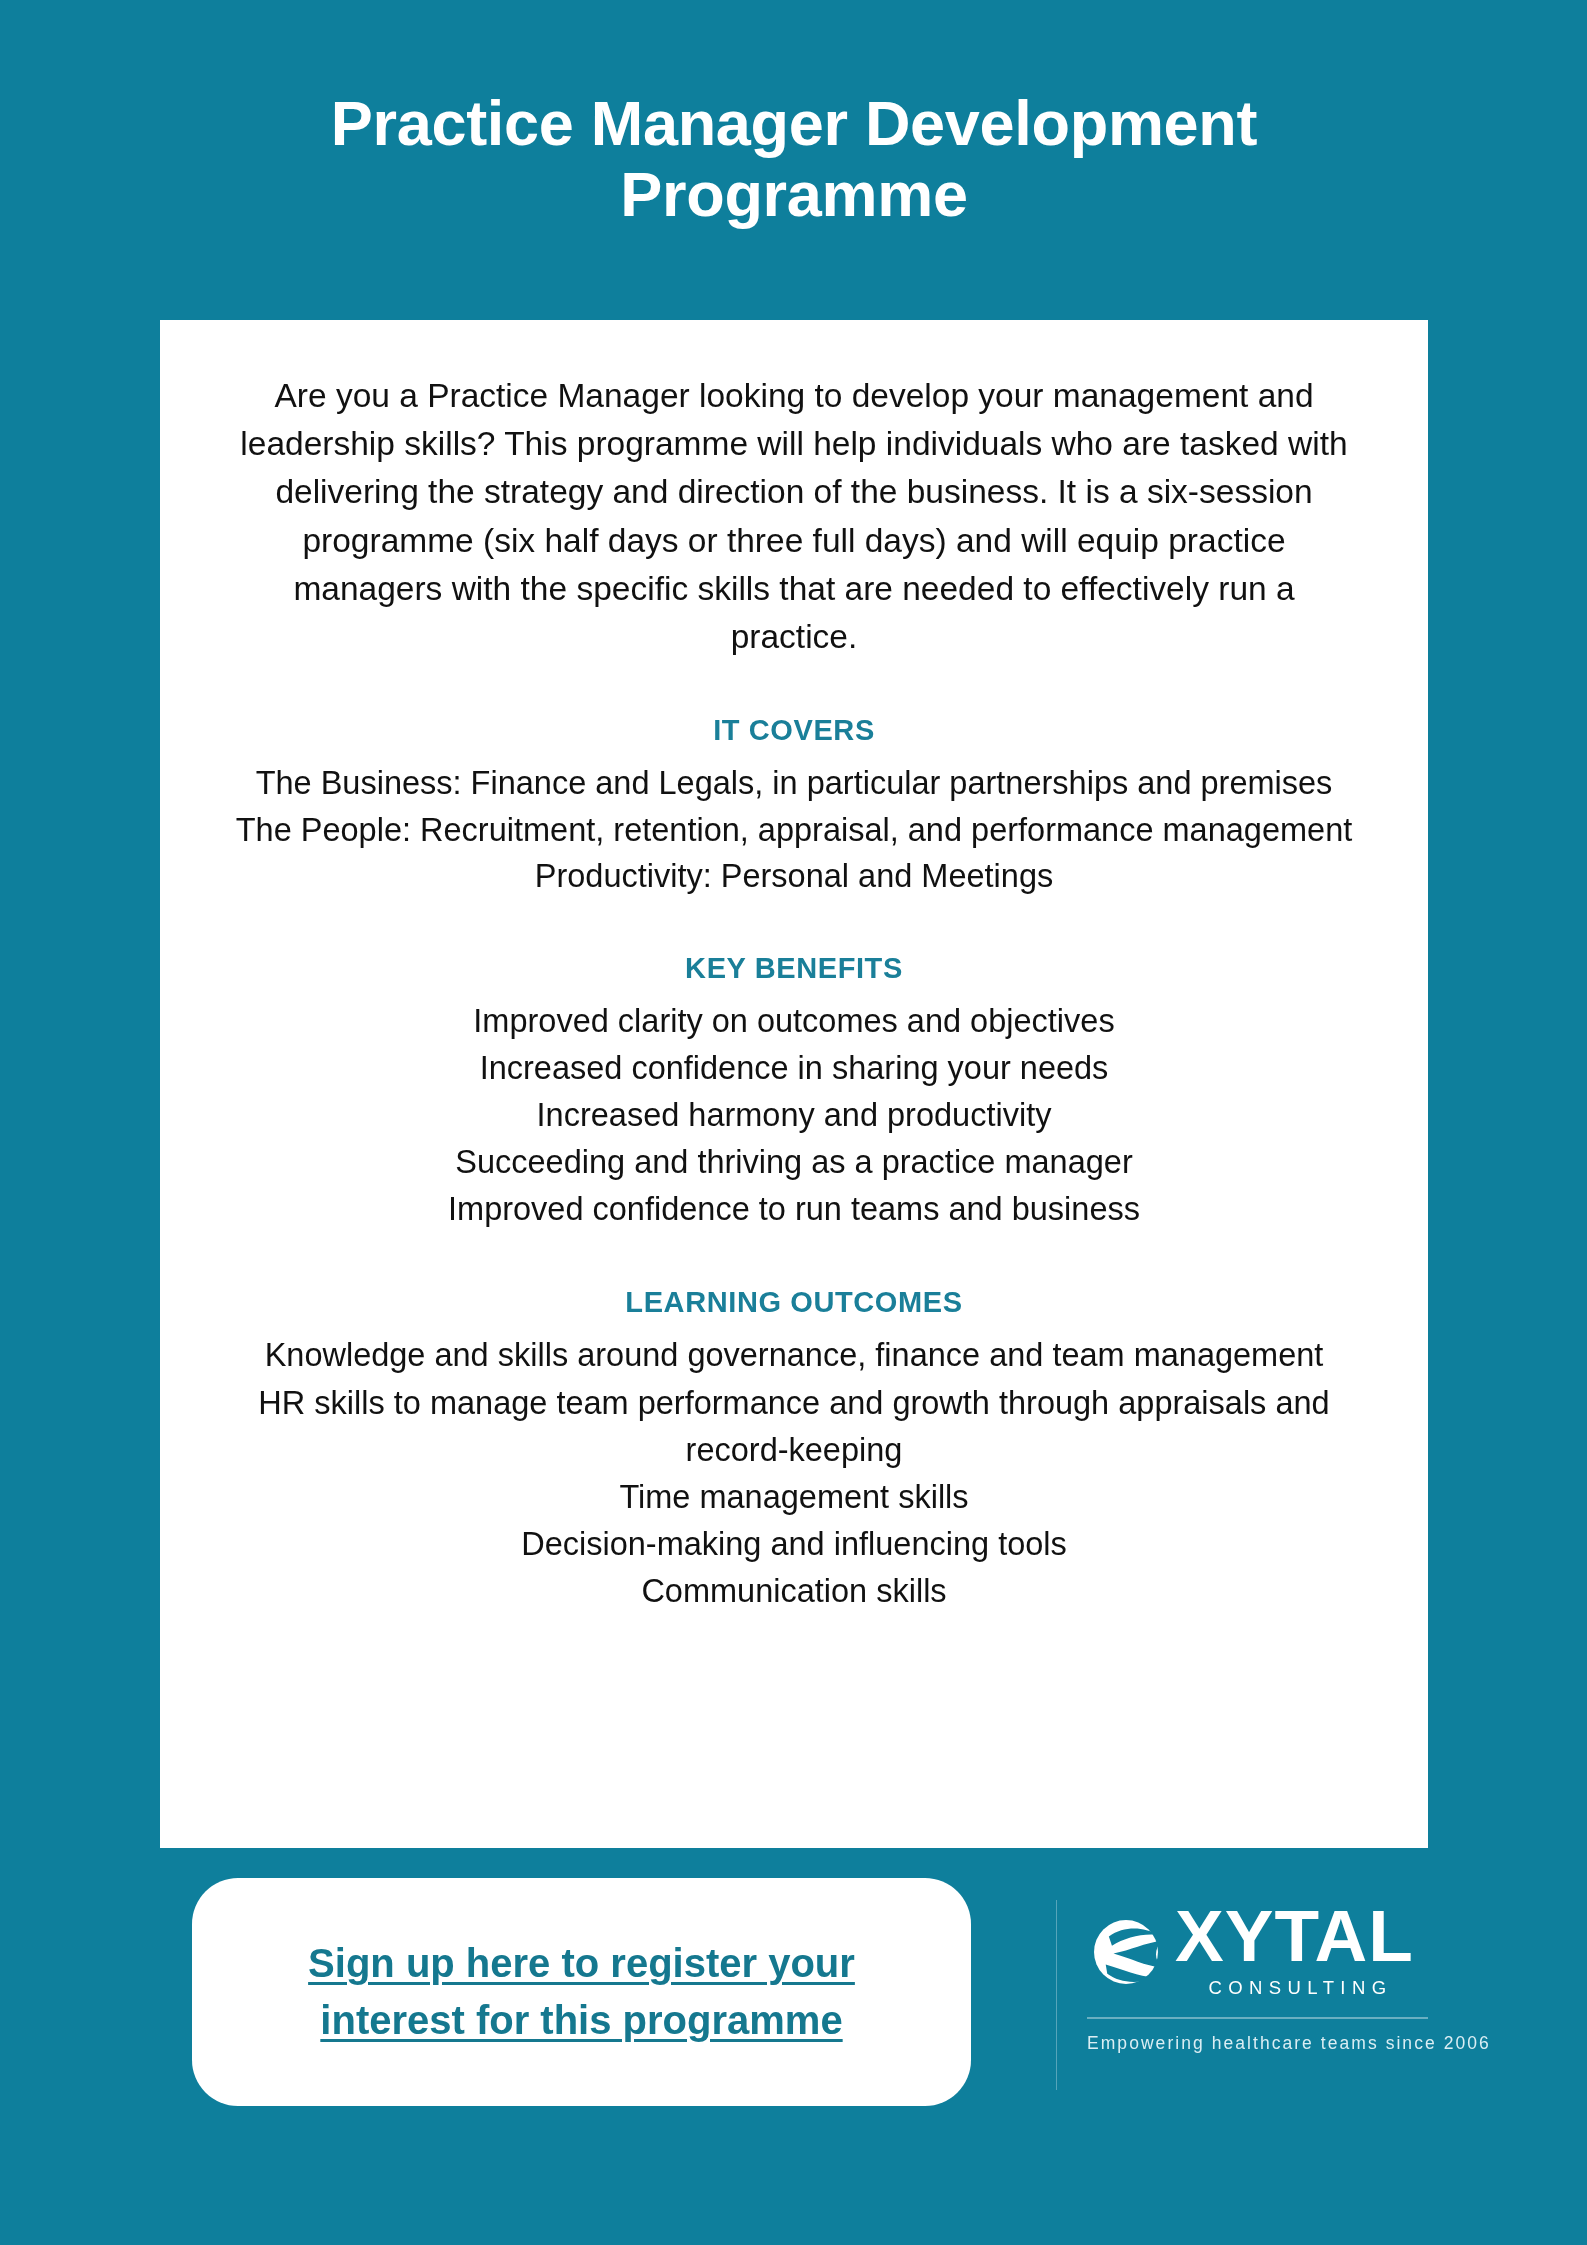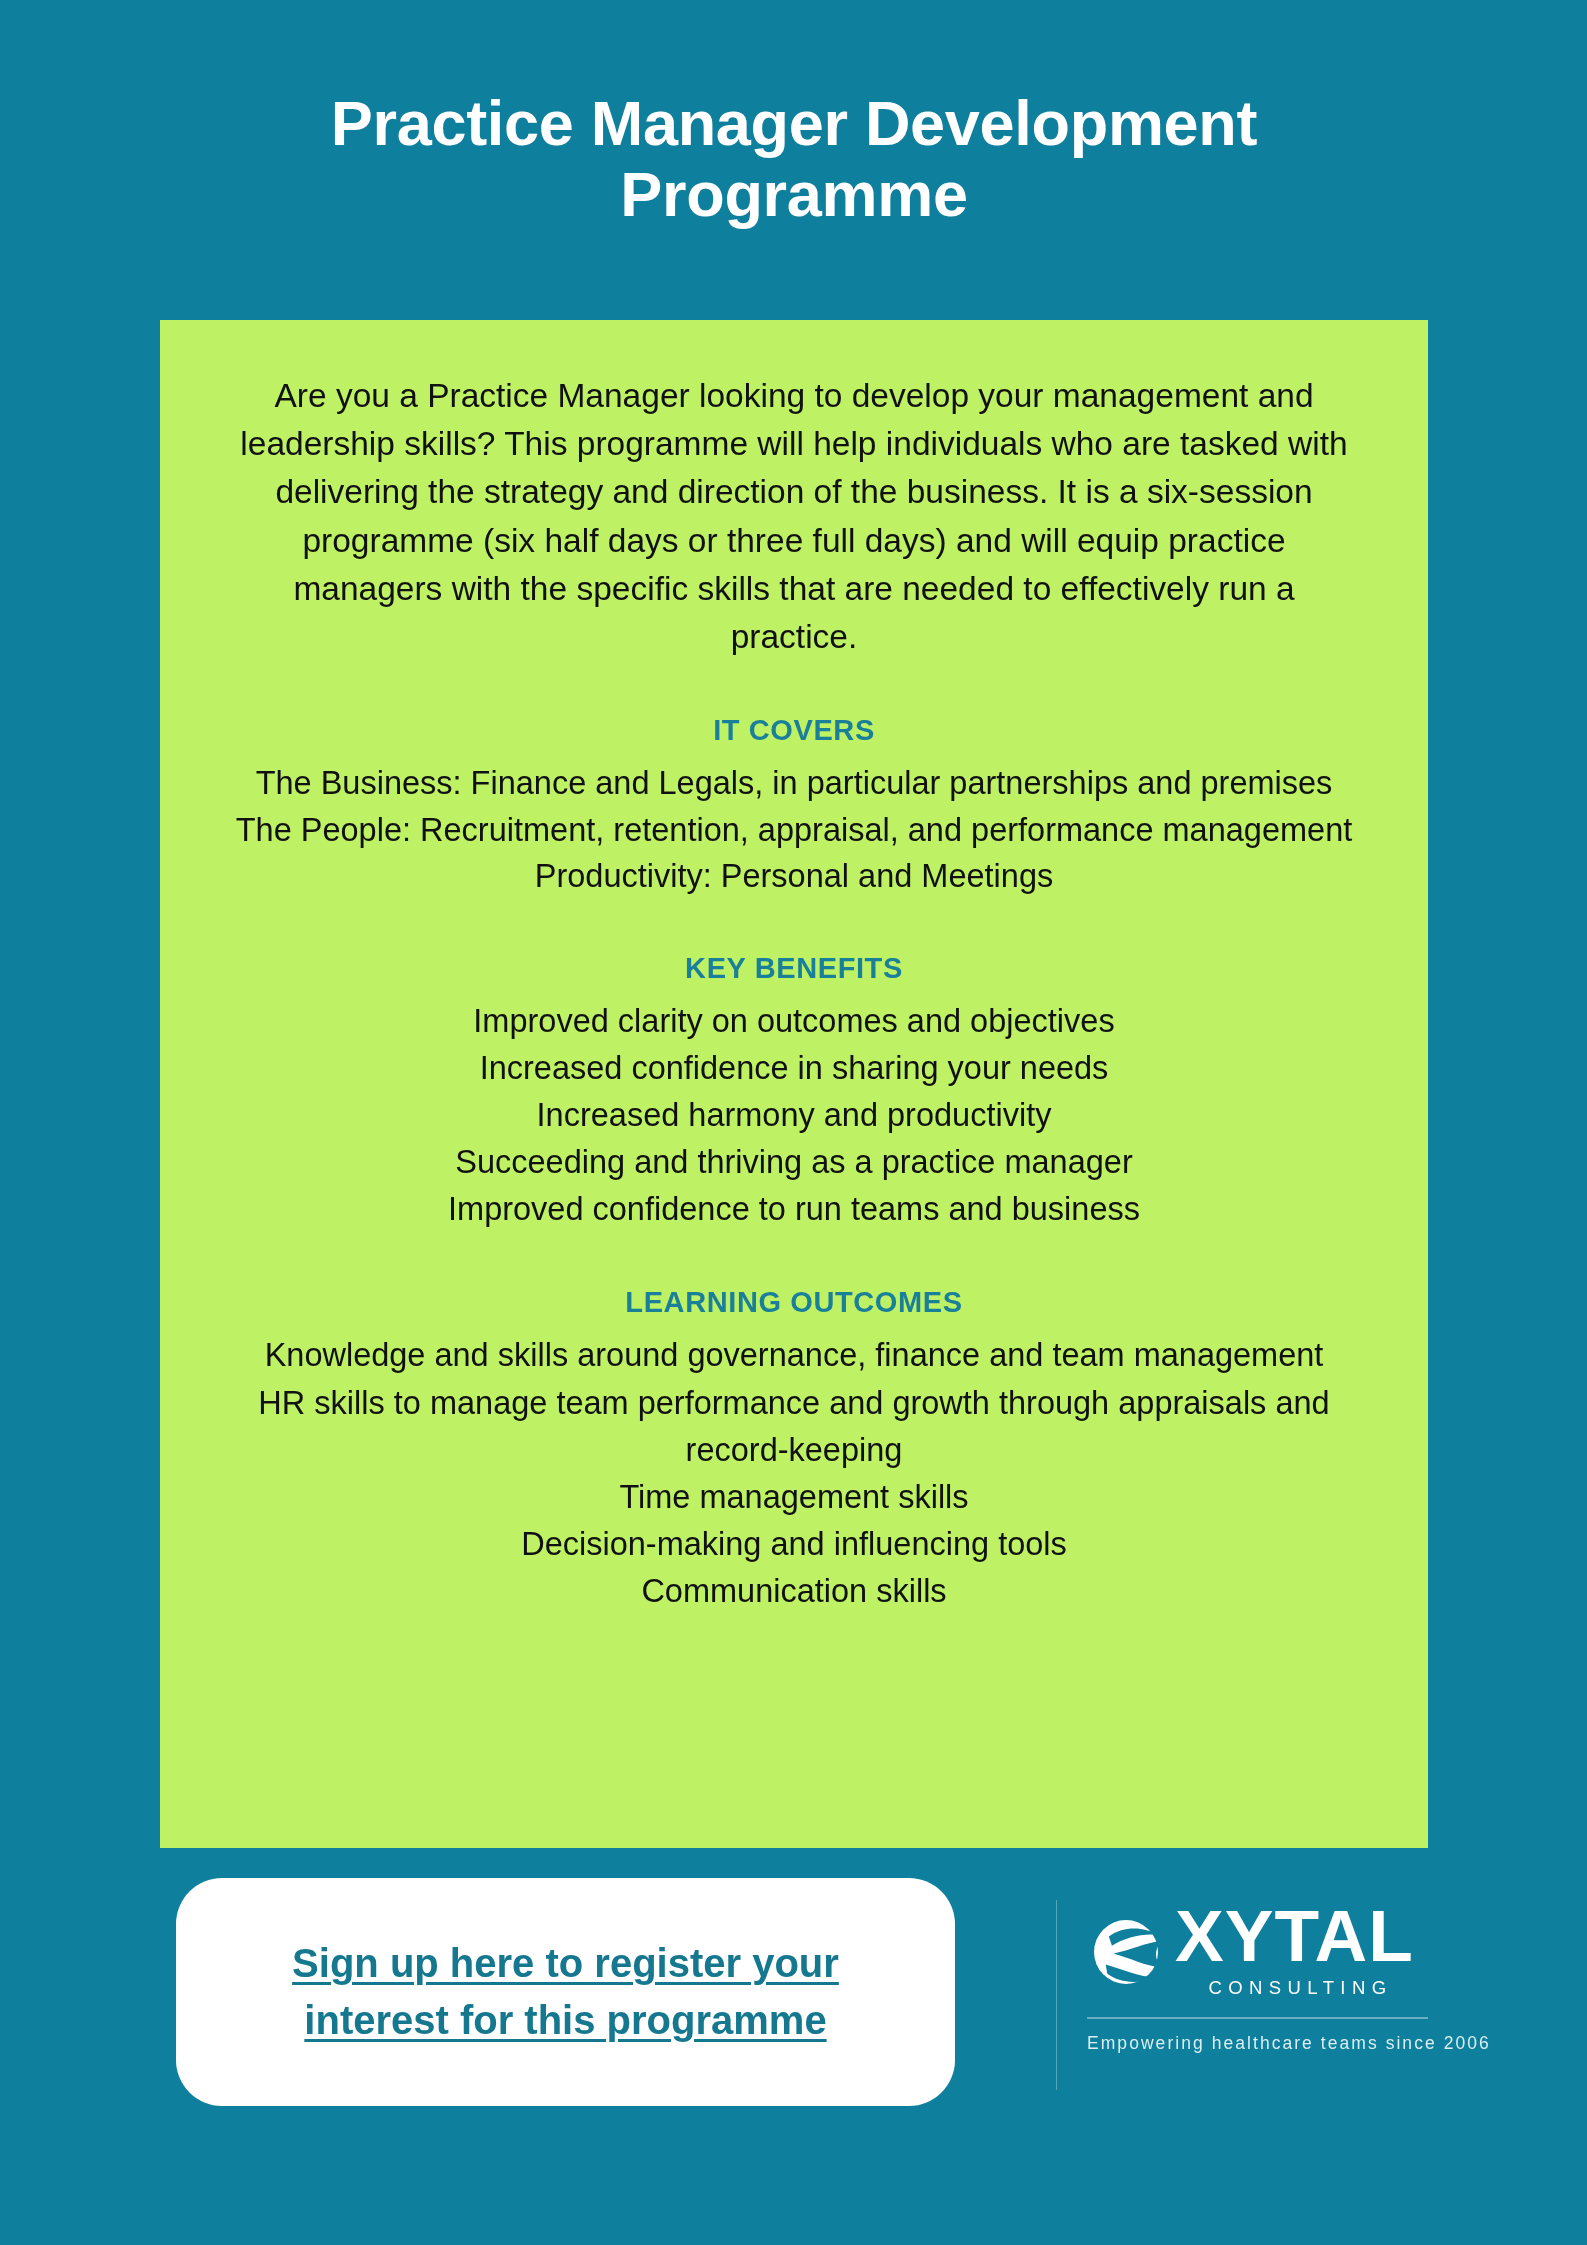--- a/index.html
+++ b/index.html
@@ -30,21 +30,21 @@
     letter-spacing: -0.3px;
   }
 
   
   .content-panel {
     position: absolute;
     left: 160px;
     top: 320px;
     width: 1268px;
     height: 1528px;
-    background: #bef264;
+    background: #ffffff;
     box-sizing: border-box;
     padding: 52px 60px 0 60px;
   }
 
   .intro-paragraph {
     margin: 0;
     text-align: center;
     color: #111111;
     font-size: 33.5px;
     line-height: 1.44;
@@ -75,21 +75,21 @@
     font-weight: normal;
   }
 
   .covers-list .section-line {
     line-height: 1.42;
   }
 
   
   .cta-button {
     position: absolute;
-    left: 176px;
+    left: 192px;
     top: 1878px;
     width: 779px;
     height: 228px;
     background: #ffffff;
     border-radius: 46px;
     display: flex;
     align-items: center;
     justify-content: center;
     box-sizing: border-box;
     cursor: pointer;

